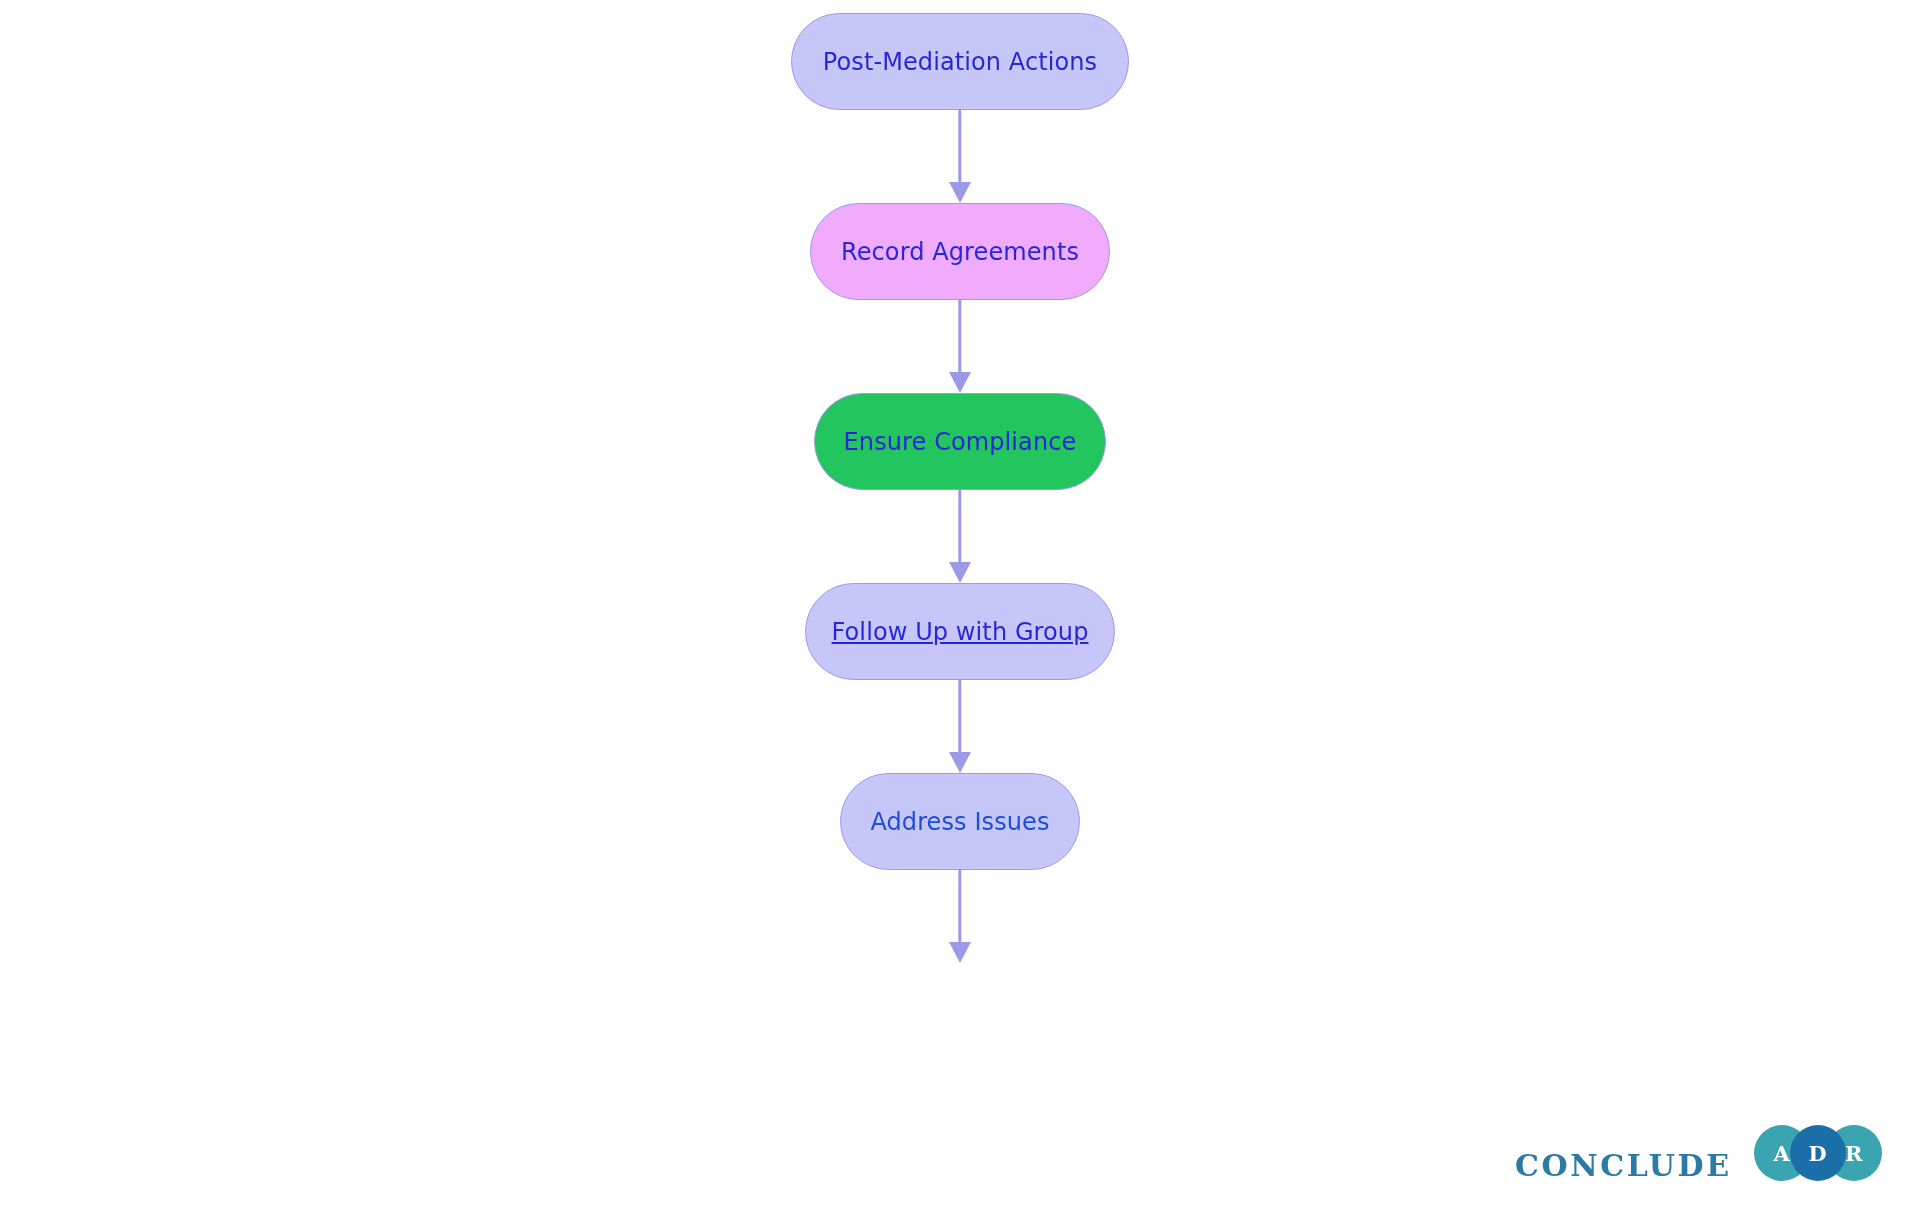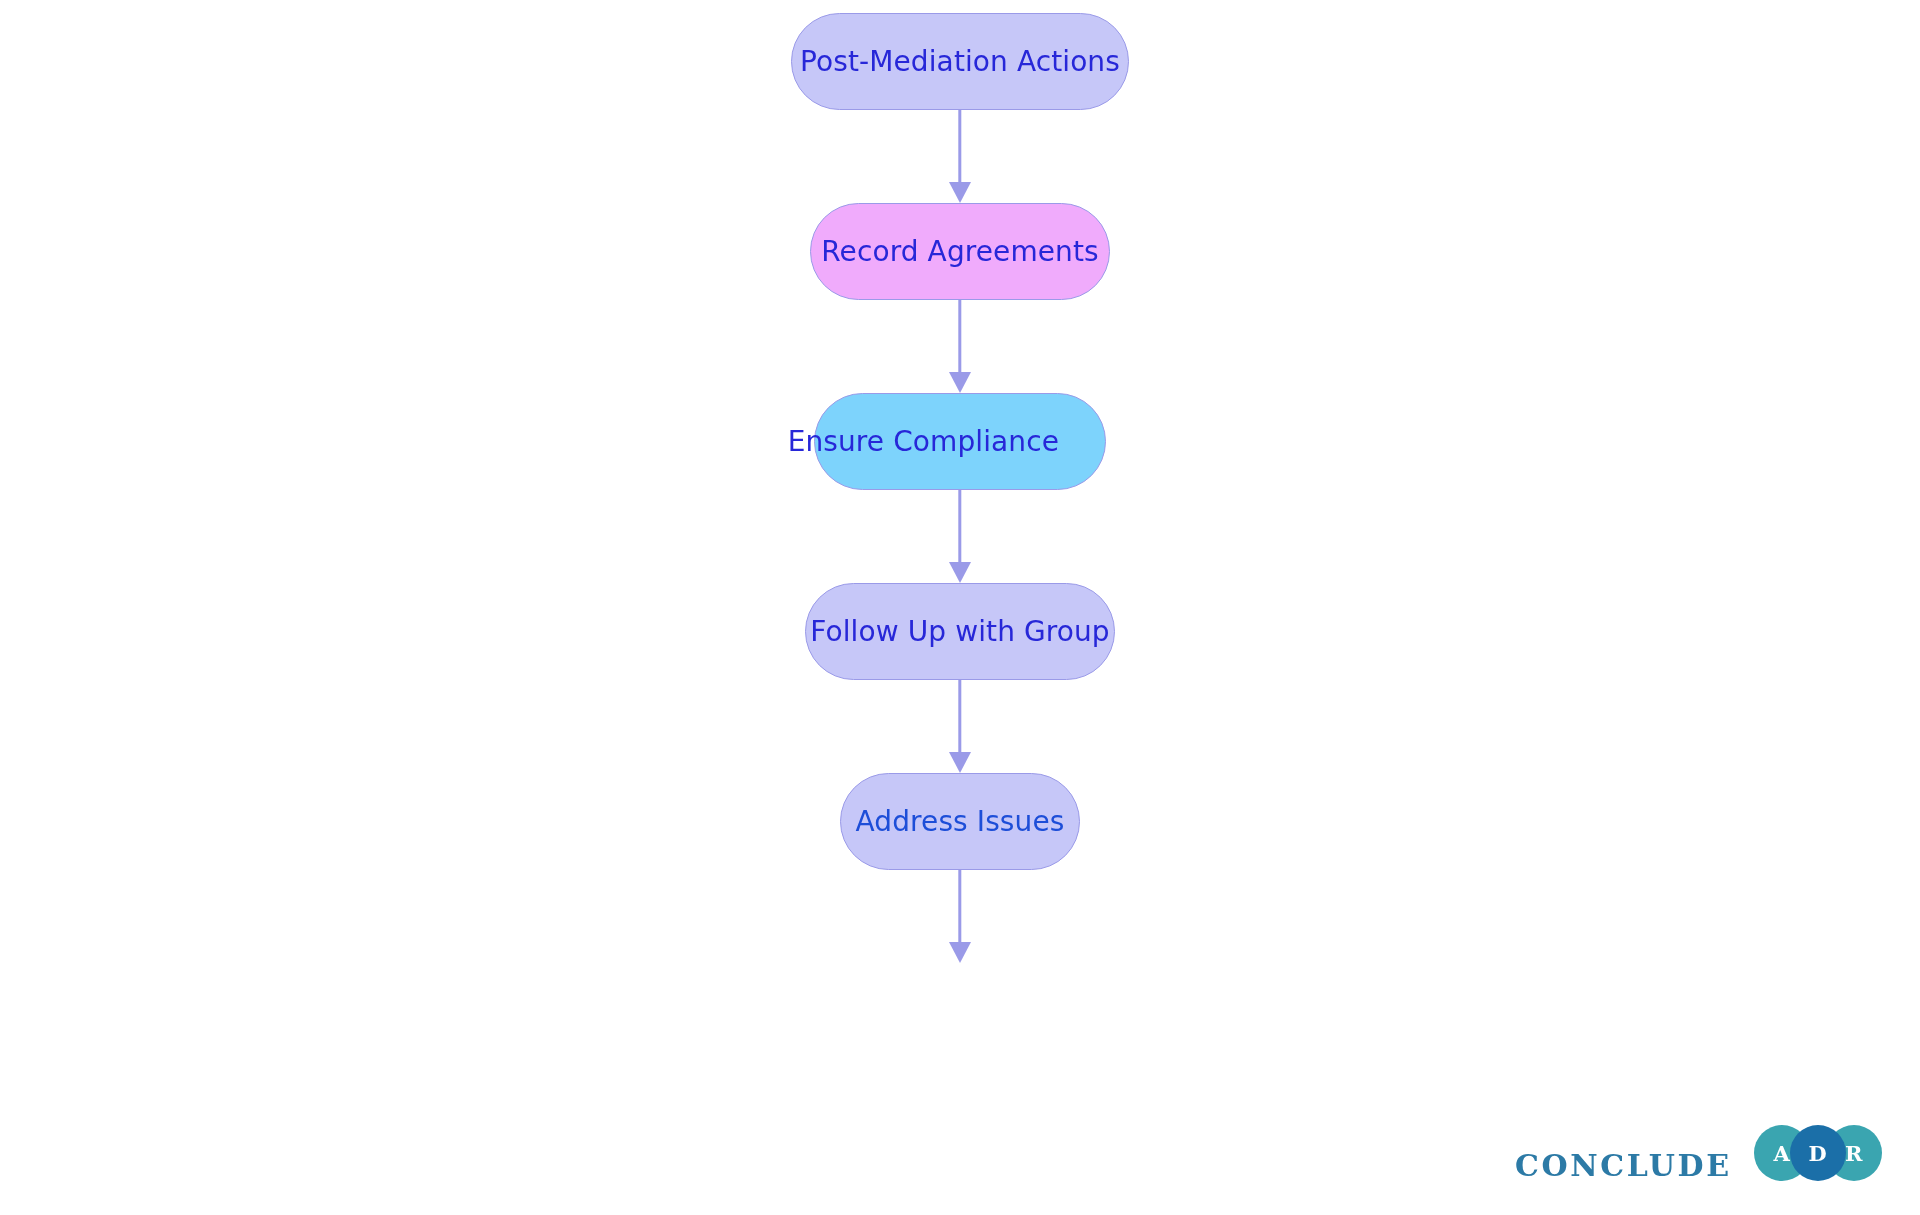--- a/index.html
+++ b/index.html
@@ -36,21 +36,21 @@
   .node {
     box-sizing: border-box;
     height: 97px;
     background: #c6c7f8;
     border: 1.6px solid #9a9ae8;
     border-radius: 60px;
     display: flex;
     align-items: center;
     justify-content: center;
     color: #2727d8;
-    font-size: 28px;
+    font-size: 24px;
     font-weight: 400;
     letter-spacing: 0.1px;
     white-space: nowrap;
     padding: 0 46px;
     font-family: "DejaVu Sans", "Liberation Sans", sans-serif;
   }
 
   .connector {
     width: 40px;
     height: 93px;
@@ -131,28 +131,28 @@
         <div class="stem" style="background: rgb(154, 154, 232);"></div>
         <div class="head" style="border-top-color: rgb(154, 154, 232);"></div>
       </div>
       <div class="node" style="width: 300px; background: #f0abfc; border-color: rgb(154, 154, 232); color: rgb(39, 39, 216);">
         <span>Record Agreements</span>
       </div>
       <div class="connector">
         <div class="stem" style="background: rgb(154, 154, 232);"></div>
         <div class="head" style="border-top-color: rgb(154, 154, 232);"></div>
       </div>
-      <div class="node" style="width: 292px; background: #7dd3fc; border-color: rgb(154, 154, 232); color: rgb(39, 39, 216); justify-content: flex-end;">
+      <div class="node" style="width: 292px; background: #22c55e; border-color: rgb(154, 154, 232); color: rgb(39, 39, 216);">
         <span>Ensure Compliance</span>
       </div>
       <div class="connector">
         <div class="stem" style="background: rgb(154, 154, 232);"></div>
         <div class="head" style="border-top-color: rgb(154, 154, 232);"></div>
       </div>
-      <div class="node" style="width: 310px; background: rgb(198, 199, 248); border-color: rgb(154, 154, 232); color: rgb(39, 39, 216);">
+      <div class="node" style="width: 310px; background: rgb(198, 199, 248); border-color: rgb(154, 154, 232); color: rgb(39, 39, 216); text-decoration: underline;">
         <span>Follow Up with Group</span>
       </div>
       <div class="connector">
         <div class="stem" style="background: rgb(154, 154, 232);"></div>
         <div class="head" style="border-top-color: rgb(154, 154, 232);"></div>
       </div>
       <div class="node" style="width: 240px; background: rgb(198, 199, 248); border-color: rgb(154, 154, 232); color: #1d4ed8;">
         <span>Address Issues</span>
       </div>
       <div class="connector">

